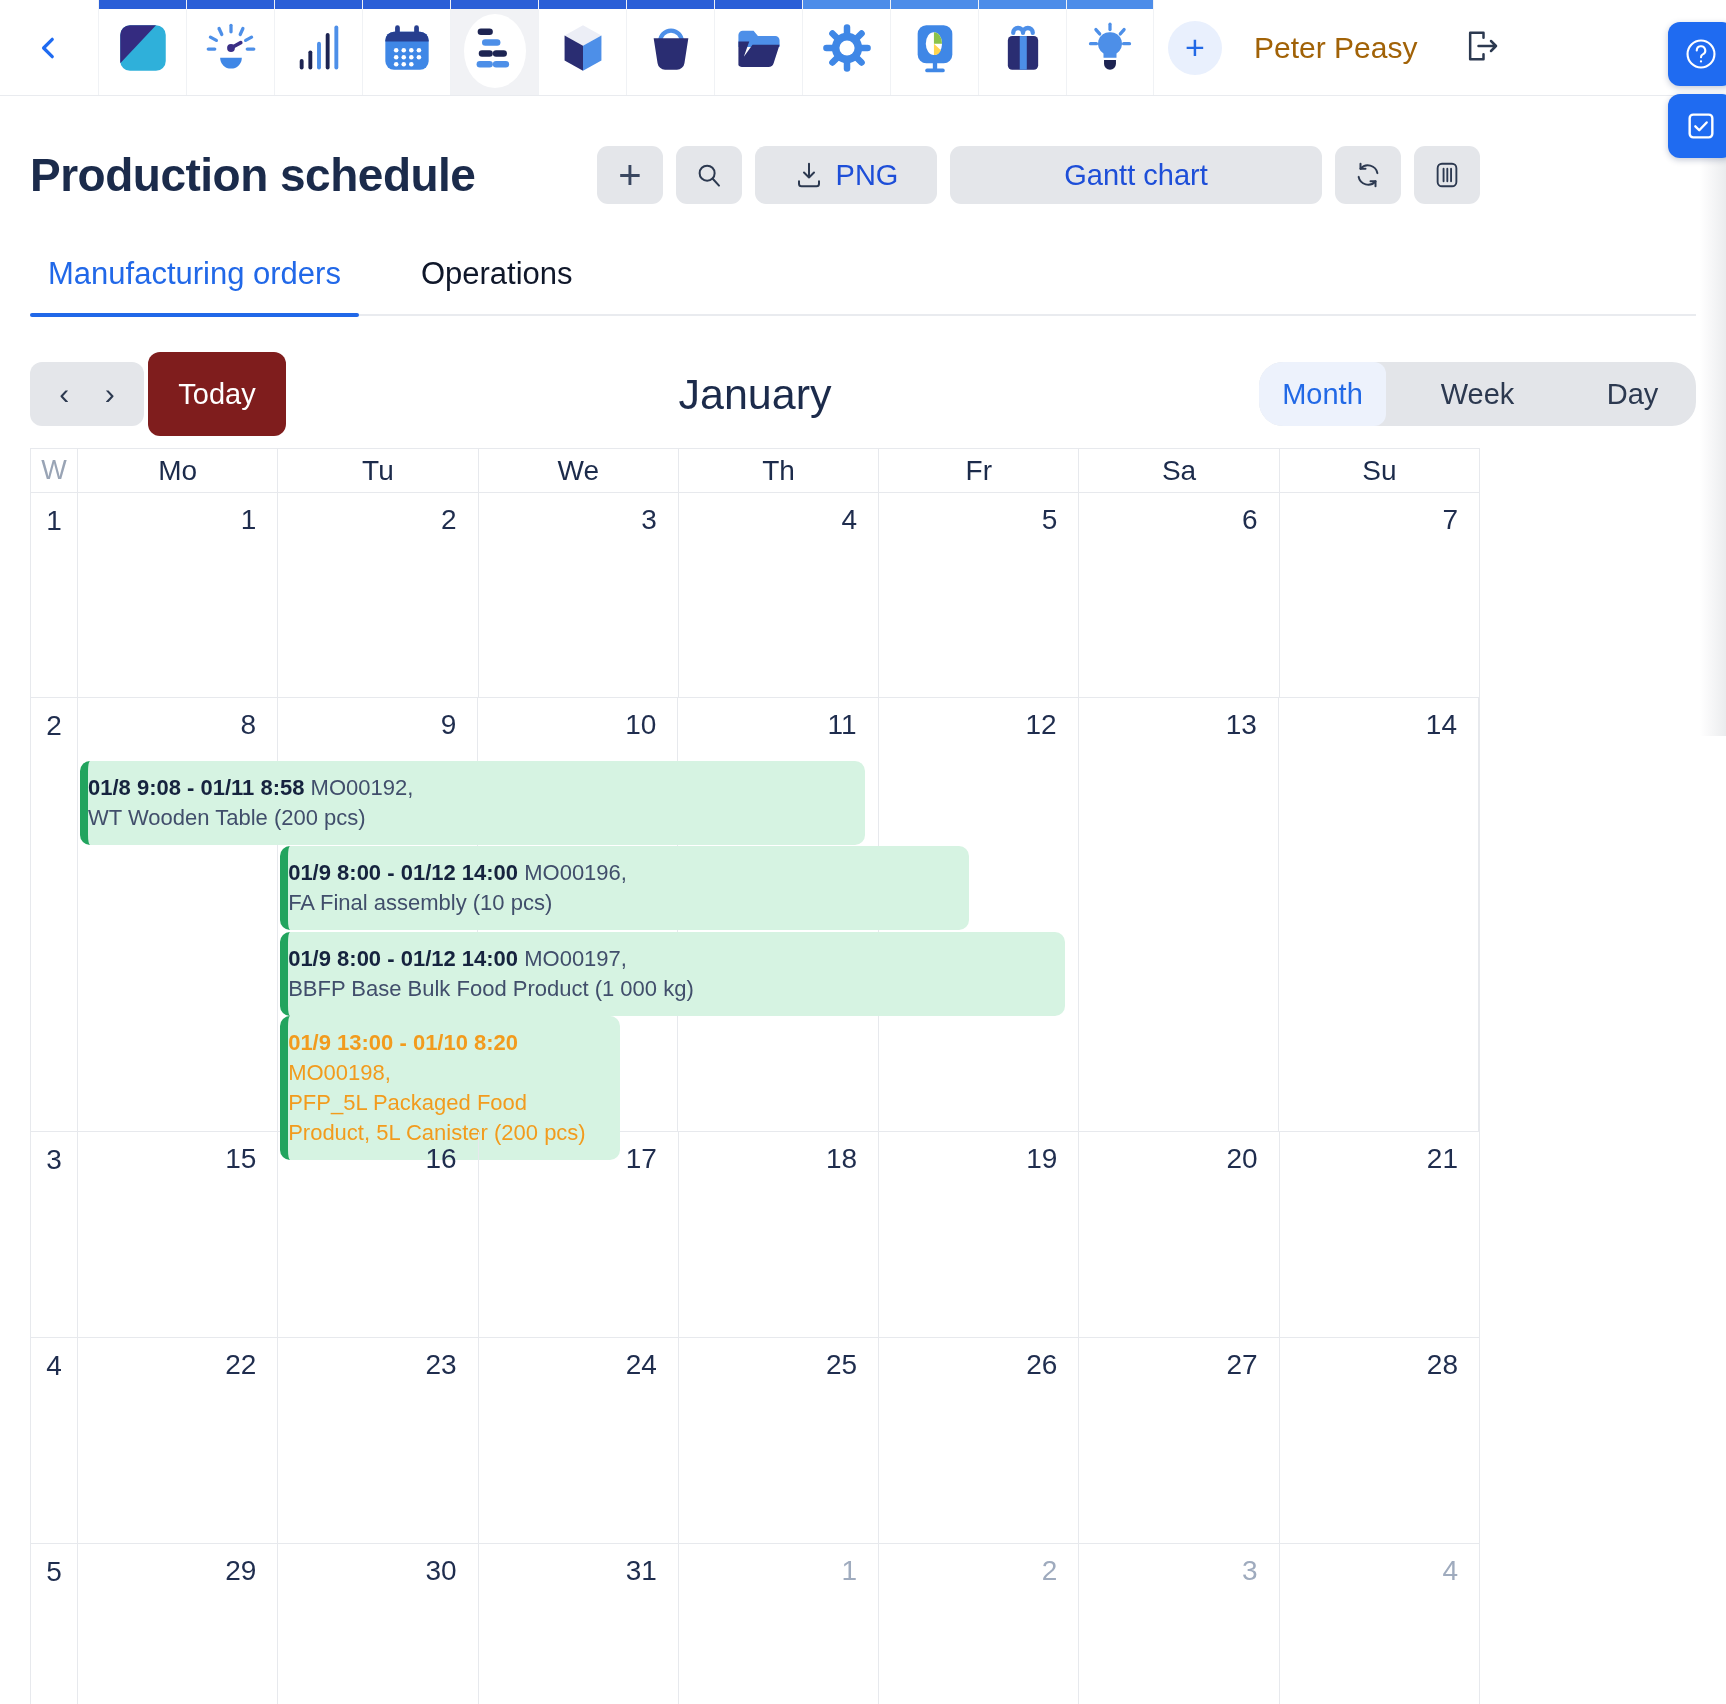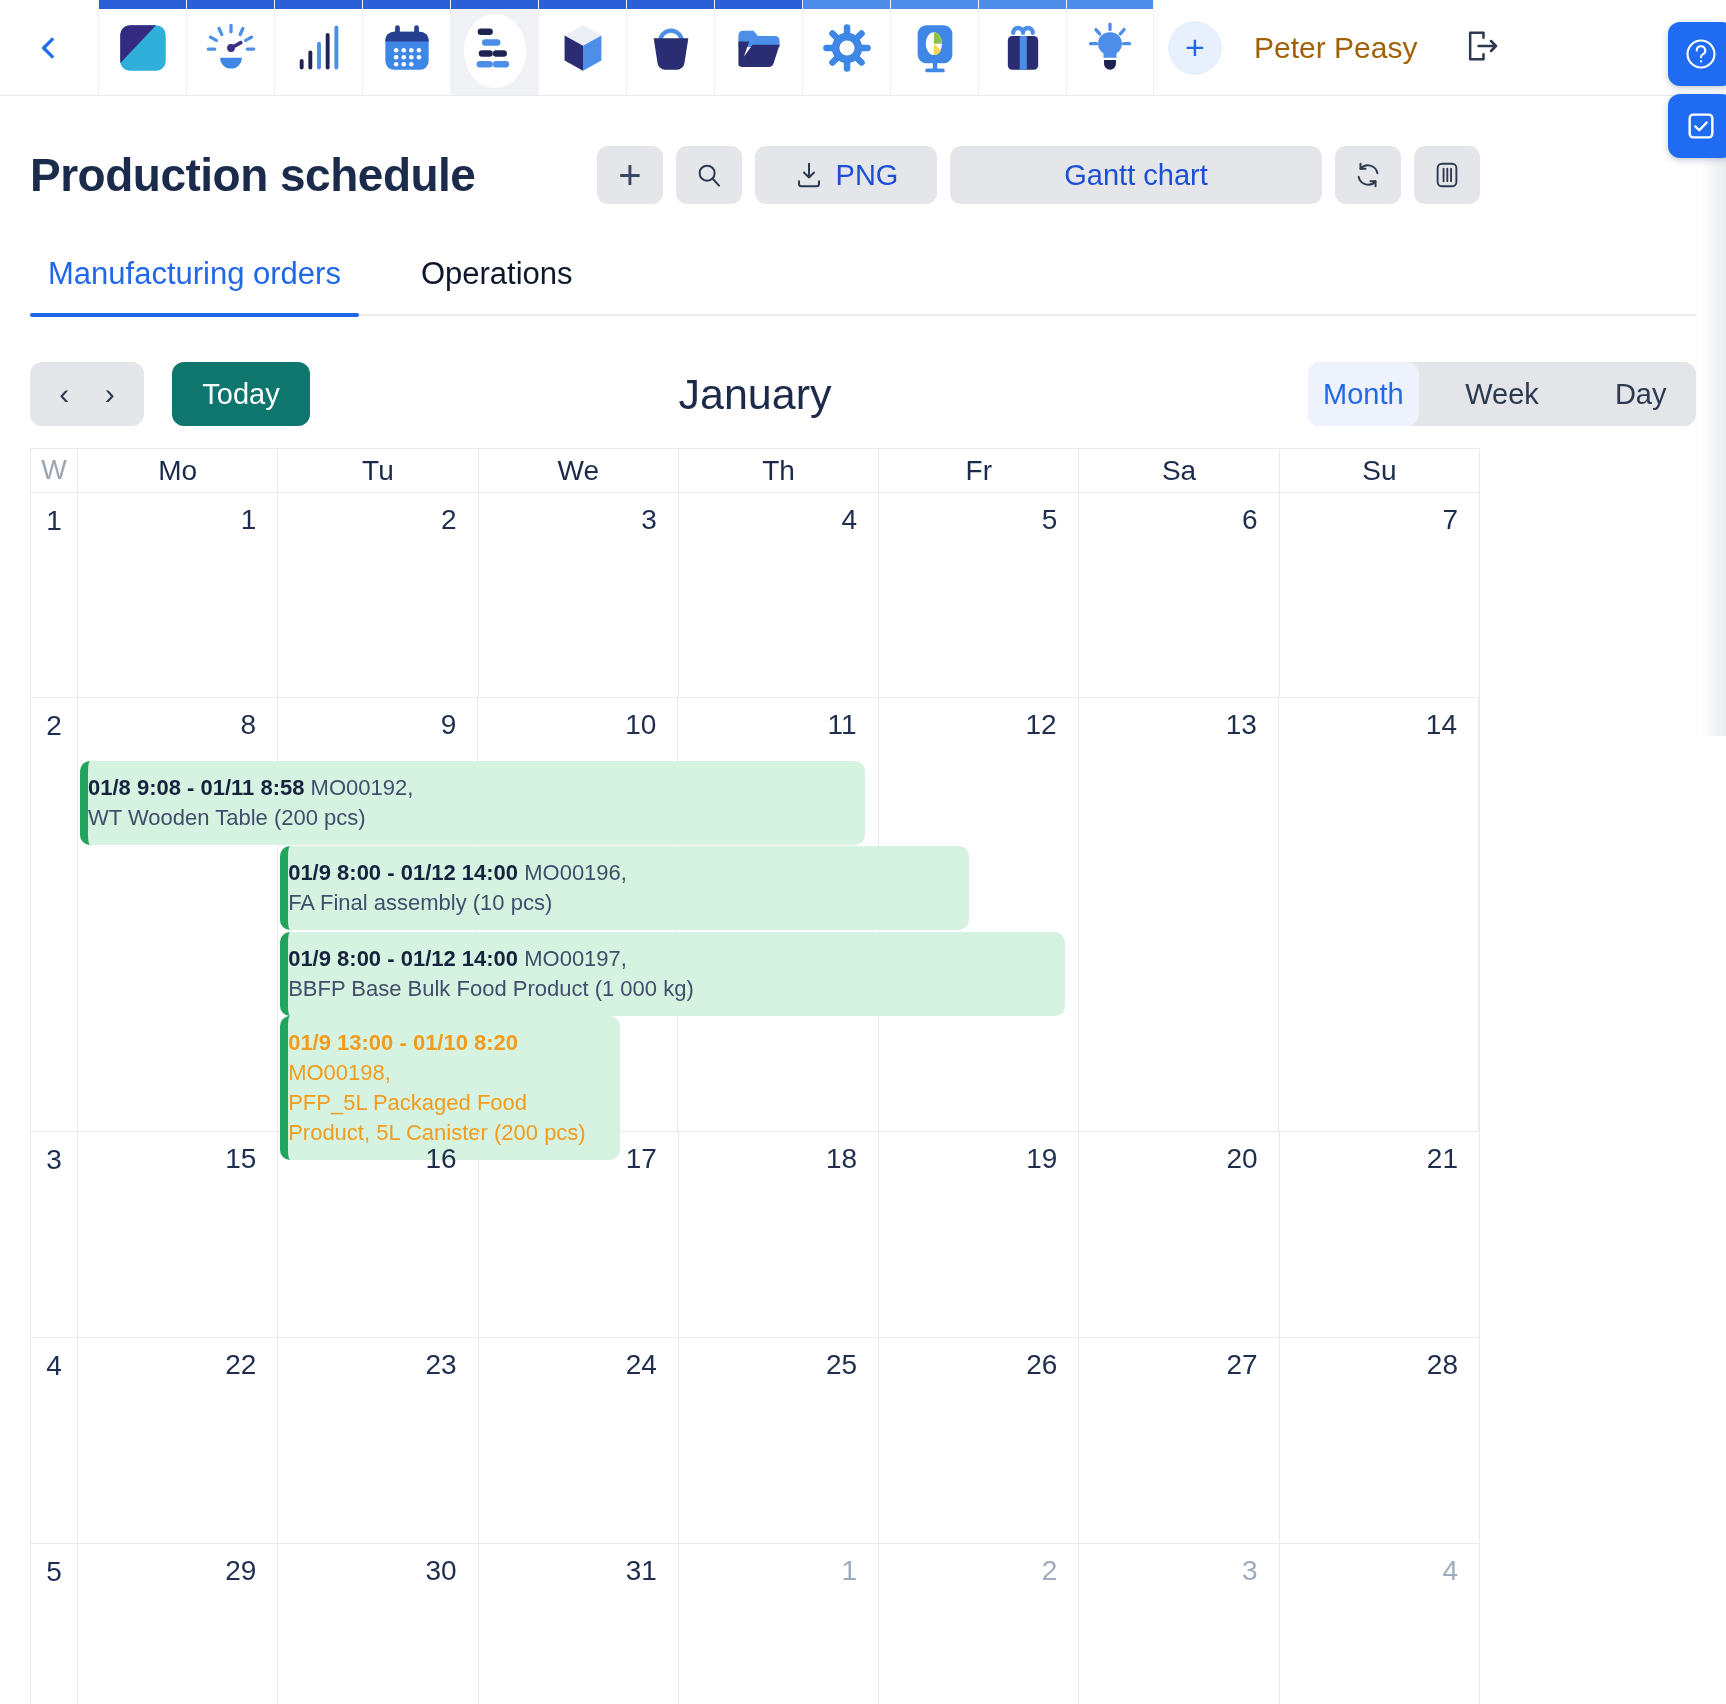--- a/index.html
+++ b/index.html
@@ -53,25 +53,25 @@
   .tab { padding:0 18px 22px 18px; font-size:31px; cursor:pointer; position:relative; color:#0f172a; }
   .tab.active { color:#2168e8; }
   .tab.active::after { content:""; position:absolute; left:0; right:0; bottom:-3px; height:4px;
            background:#2168e8; border-radius:2px; }
 
   
   .cal-nav { margin-top:46px; position:relative; height:64px; display:flex; align-items:center; }
   .arrow-pill { width:114px; height:64px; background:#e4e6ea; border-radius:12px; display:flex;
            align-items:center; justify-content:space-evenly; }
   .arrow-pill span { font-size:30px; color:#2c3950; cursor:pointer; line-height:1; padding:0 6px; }
-  .today-btn { margin-left:28px; width:138px; height:64px; background:#0f766e; color:#fff; border:none;
+  .today-btn { margin-left:4px; width:138px; height:84px; background:#7f1d1d; color:#fff; border:none;
            border-radius:12px; font-size:29px; font-family:inherit; cursor:pointer; }
   .month-title { position:absolute; left:0; width:1450px; text-align:center; font-size:43px;
            font-weight:500; color:#1c2b4b; pointer-events:none; }
-  .view-toggle { margin-left:auto; width:388px; height:64px; background:#e3e5e9; border-radius:12px;
+  .view-toggle { margin-left:auto; width:437px; height:64px; background:#e3e5e9; border-radius:24px;
            display:flex; overflow:hidden;gap:28px; }
   .view-seg { flex:1; display:flex; align-items:center; justify-content:center; font-size:29px;
            color:#2c3950; cursor:pointer; }
   .view-seg.active { background:#edf2fc; color:#2269e6; border-radius:12px; }
 
   
   .grid { margin-top:22px; width:1450px; border:1px solid #e7e9ed; border-bottom:none; }
   .grid-head { display:flex; height:44px; border-bottom:1px solid #e7e9ed; }
   .wcol { width:47px; flex:none; border-right:1px solid #e7e9ed; display:flex; justify-content:center; }
   .grid-head .wcol { align-items:center; font-size:27px; color:#99a4b5; }

